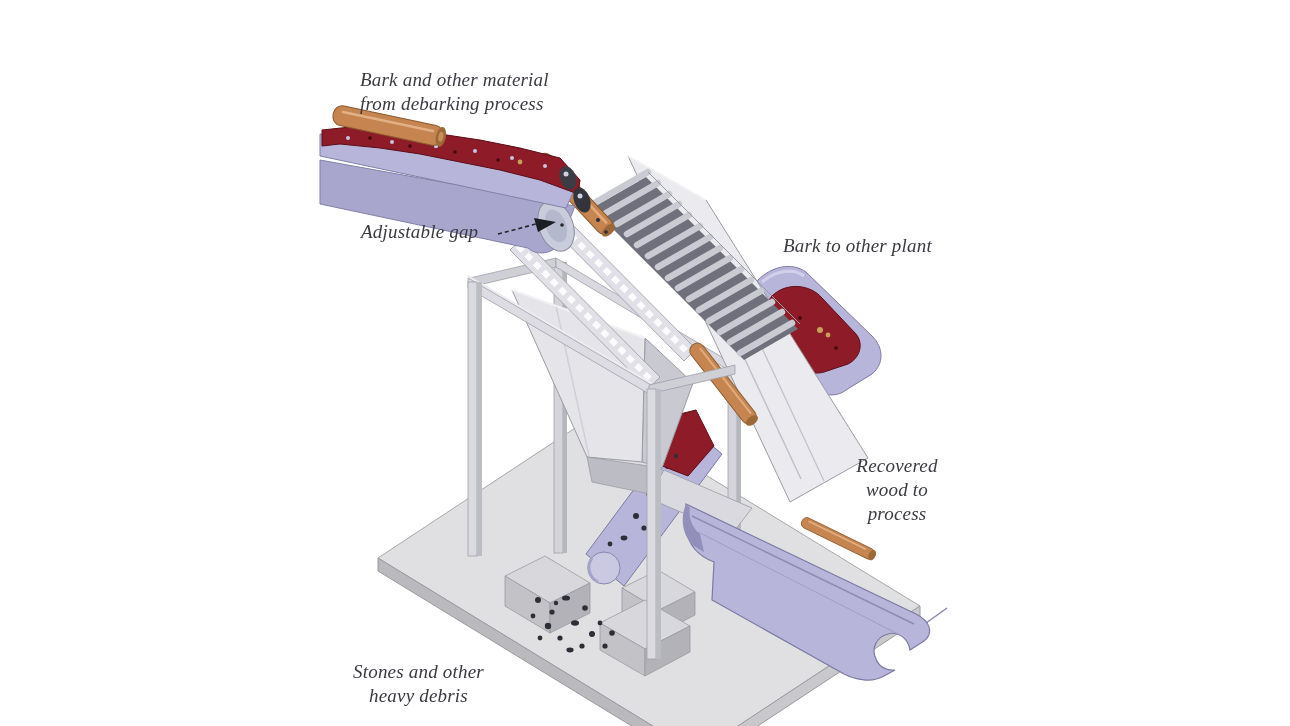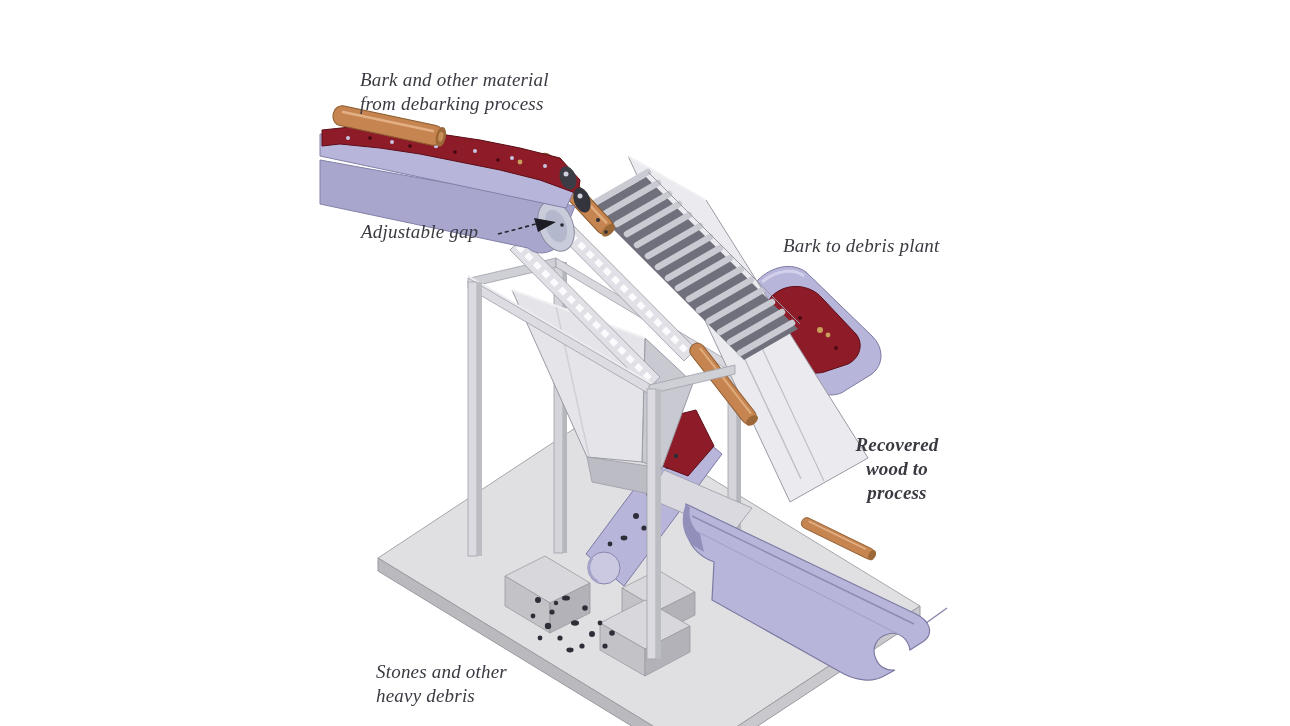--- a/index.html
+++ b/index.html
@@ -213,18 +213,18 @@
       <rect x="468" y="244" width="9" height="274" fill="#dadae0"></rect>
       <rect x="477" y="244" width="5" height="274" fill="#bcbcc3" stroke="none"></rect>
       <rect x="647" y="351" width="9" height="270" fill="#dadae0"></rect>
       <rect x="656" y="351" width="5" height="270" fill="#bcbcc3" stroke="none"></rect>
     </g>
   </svg>
 
   <div class="lbl" style="left:360px;top:30px;">Bark and other material
 from debarking process</div>
   <div class="lbl" style="left:361px;top:182px;text-align:right;">Adjustable gap</div>
-  <div class="lbl" style="left:783px;top:196px;">Bark to debris plant</div>
-  <div class="lbl center" style="left:836px;top:395px;width:122px;font-weight:bold;">Recovered
+  <div class="lbl" style="left:783px;top:196px;">Bark to other plant</div>
+  <div class="lbl center" style="left:836px;top:416px;width:122px;">Recovered
 wood to process</div>
-  <div class="lbl" style="left:376px;top:622px;">Stones and other
+  <div class="lbl" style="left:353px;top:622px;text-align:center;">Stones and other
 heavy debris</div>
 </div>
 
 </body></html>

